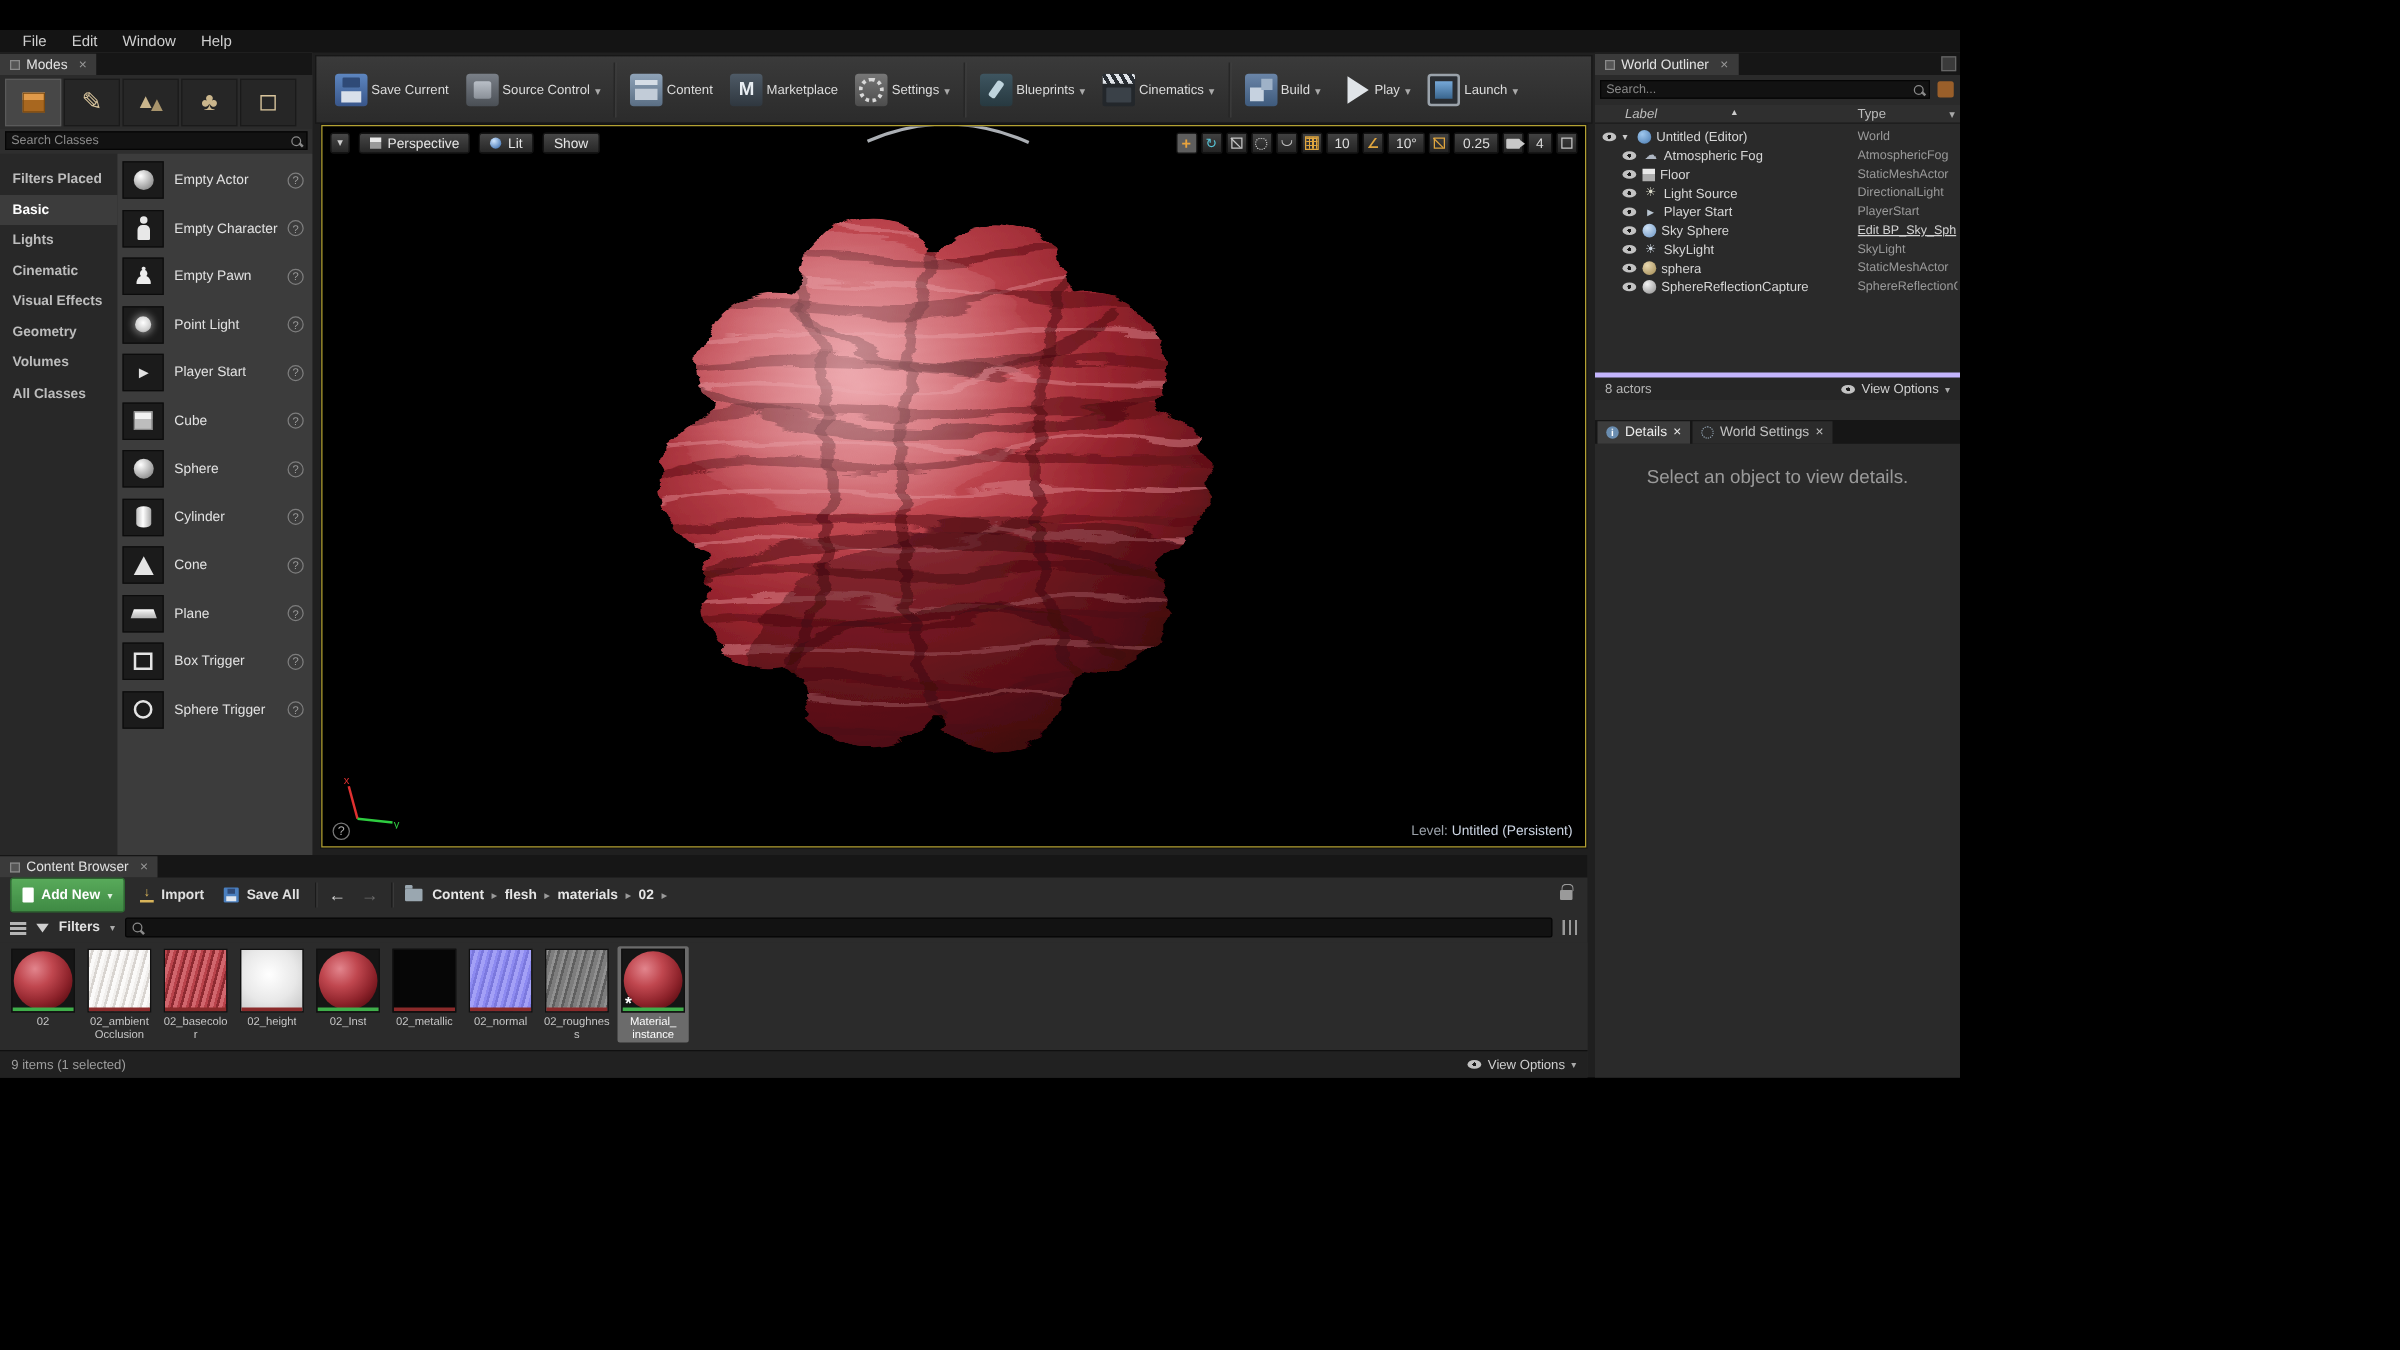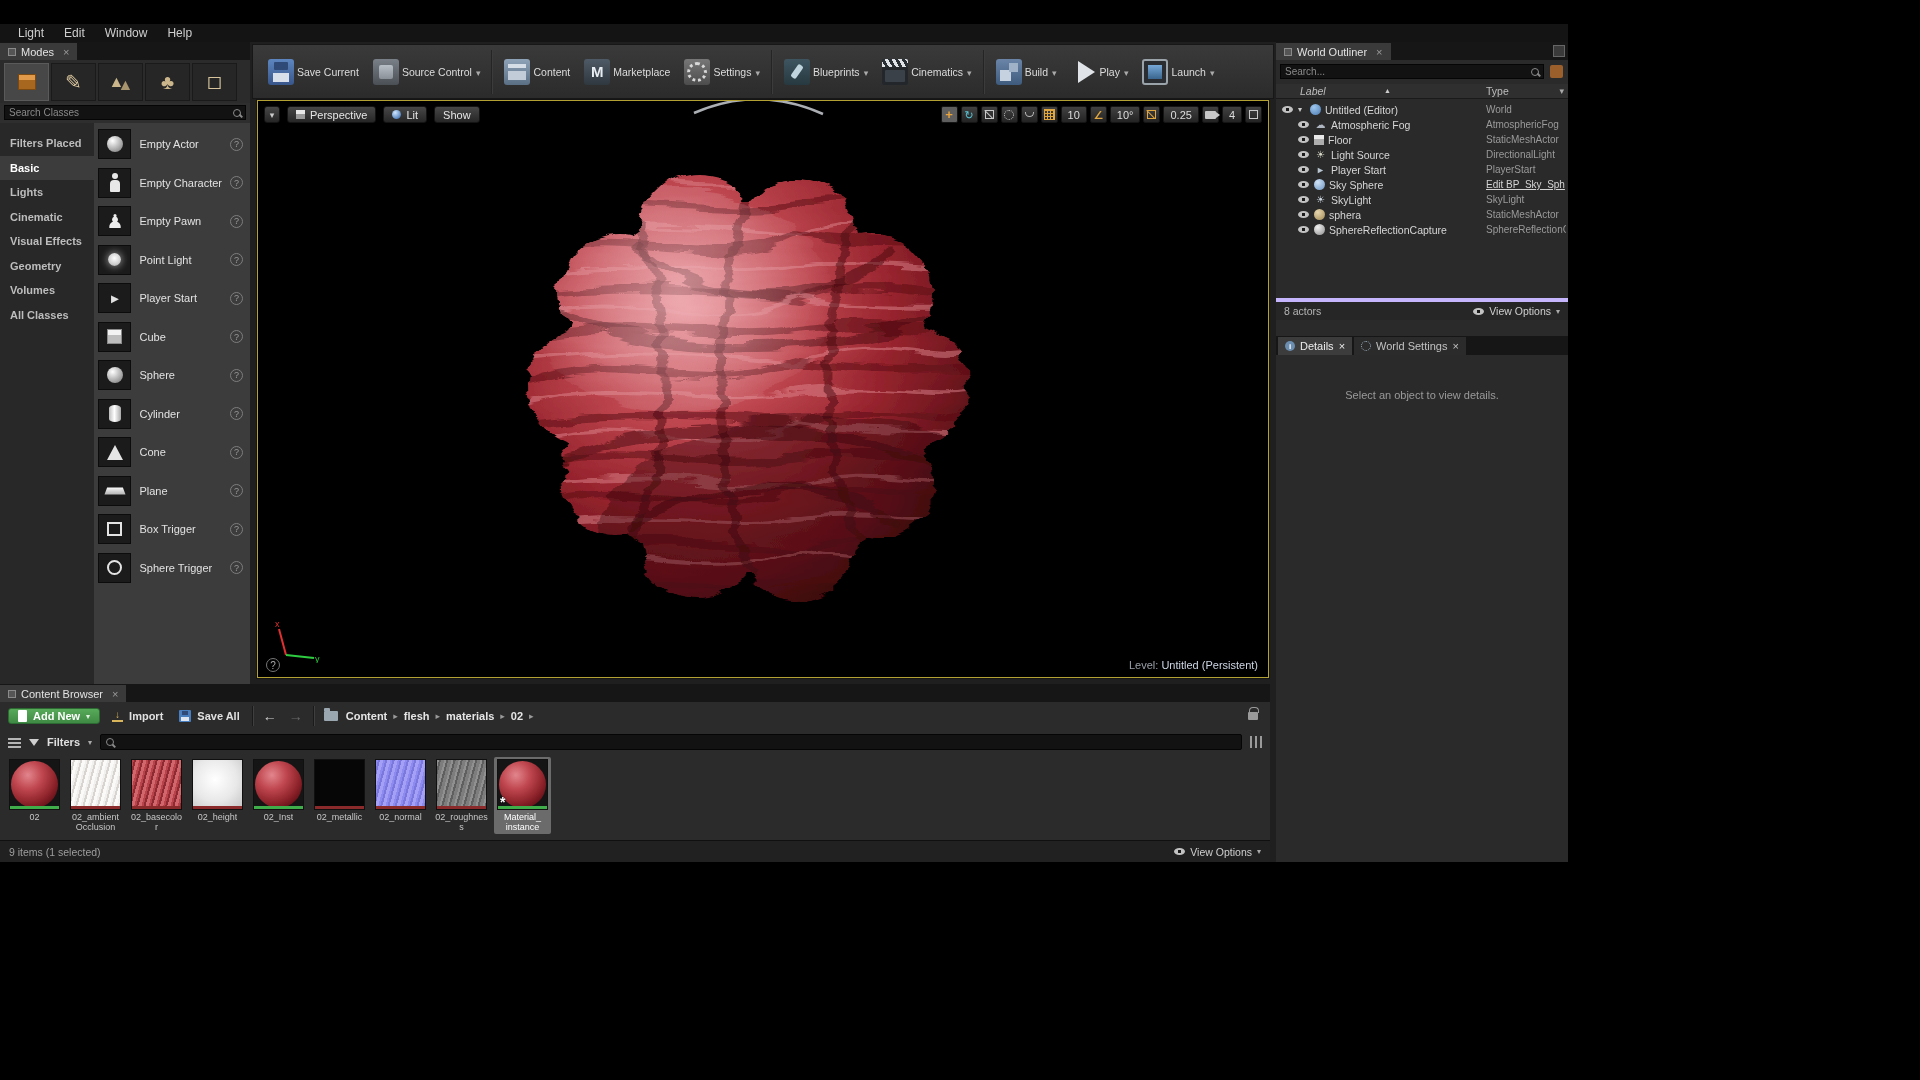--- a/index.html
+++ b/index.html
@@ -154,26 +154,26 @@
   .out-footer{position:absolute;left:0;bottom:16px;right:0;height:22px;background:#262626;border-top:4px solid #c4b5fd;display:flex;align-items:center;padding:0 8px;font-size:10.5px;color:#b5b5b5;}
   .out-count{flex:1;}
   .view-options{display:flex;align-items:center;gap:5px;color:#cfcfcf;}
   .vo-caret{font-size:8px;color:#aaa;}
   .details{position:absolute;left:0;top:294px;right:0;bottom:0;background:#2a2a2a;}
   .details .tabstrip{height:19px;gap:2px;padding-left:2px;position:relative;}
   .dtab{height:18px;display:flex;align-items:center;gap:5px;padding:0 7px;font-size:11px;background:#2b2b2b;color:#c2c2c2;}
   .dtab.active{background:#3c3c3c;color:#ececec;}
   .info-ico{width:10px;height:10px;border-radius:50%;background:#6a8db0;color:#fff;font-size:8px;display:flex;align-items:center;justify-content:center;font-weight:bold;}
   .globe-ico{width:10px;height:10px;border:1px dotted #9aacbc;border-radius:50%;}
-  .details-empty{margin-top:34px;text-align:center;color:#9a9a9a;font-size:11px;}
+  .details-empty{margin-top:18px;text-align:center;color:#9a9a9a;font-size:15px;}
 
   
   .content-browser{position:absolute;left:0;top:660px;width:1270px;height:178px;background:#2b2b2b;}
   .cb-toolbar{position:absolute;left:0;top:17px;right:0;height:30px;display:flex;align-items:center;padding:0 8px;gap:8px;}
-  .addnew{height:16px;display:flex;align-items:center;gap:6px;background:linear-gradient(#58aa5a,#3f8a44);border:1px solid #2c6b31;border-radius:3px;padding:0 9px;color:#fff;font-weight:bold;font-size:11px;}
+  .addnew{height:28px;display:flex;align-items:center;gap:6px;background:linear-gradient(#58aa5a,#3f8a44);border:1px solid #2c6b31;border-radius:3px;padding:0 9px;color:#fff;font-weight:bold;font-size:11px;}
   .doc-ico{width:9px;height:12px;background:#fff;border-radius:1px;}
   .addnew .caret{font-size:8px;color:#e2f2e2;}
   .flatbtn{display:flex;align-items:center;gap:6px;color:#e0e0e0;font-size:11px;font-weight:bold;padding:0 4px;}
   .import-ico{width:11px;height:12px;position:relative;color:#d8b45a;font-weight:bold;text-align:center;}
   .import-ico::before{content:"\2193";font-size:10px;line-height:9px;display:block;}
   .import-ico::after{content:"";position:absolute;left:0;right:0;bottom:0;height:2px;background:#d8b45a;}
   .saveall-ico{width:12px;height:12px;background:#4a7fbf;border-radius:1px;position:relative;}
   .saveall-ico::before{content:"";position:absolute;left:3px;top:1px;right:3px;height:4px;background:#2f4a77;}
   .saveall-ico::after{content:"";position:absolute;left:2px;bottom:1px;right:2px;height:4px;background:#dfe6ef;}
   .cb-sep{width:1px;height:20px;background:#1a1a1a;box-shadow:1px 0 0 #3f3f3f;flex:none;}
@@ -215,21 +215,21 @@
   .cb-status{position:absolute;left:0;bottom:0;right:0;height:22px;background:#212121;border-top:1px solid #101010;display:flex;align-items:center;padding:0 9px;font-size:10.5px;color:#9e9e9e;}
   .cb-status .view-options{margin-left:auto;}
 </style>
 </head>
 <body>
 
 <div class="screen">
   <div class="window">
 
     <div class="menubar" id="menubar">
-        <div class="menu-item">Light</div>
+        <div class="menu-item">File</div>
         <div class="menu-item">Edit</div>
         <div class="menu-item">Window</div>
         <div class="menu-item">Help</div>
       </div>
 
     <div class="modes-panel">
       <div class="tabstrip">
         <div class="tab">
           <span class="win-ico"></span>
           <span>Modes</span>

